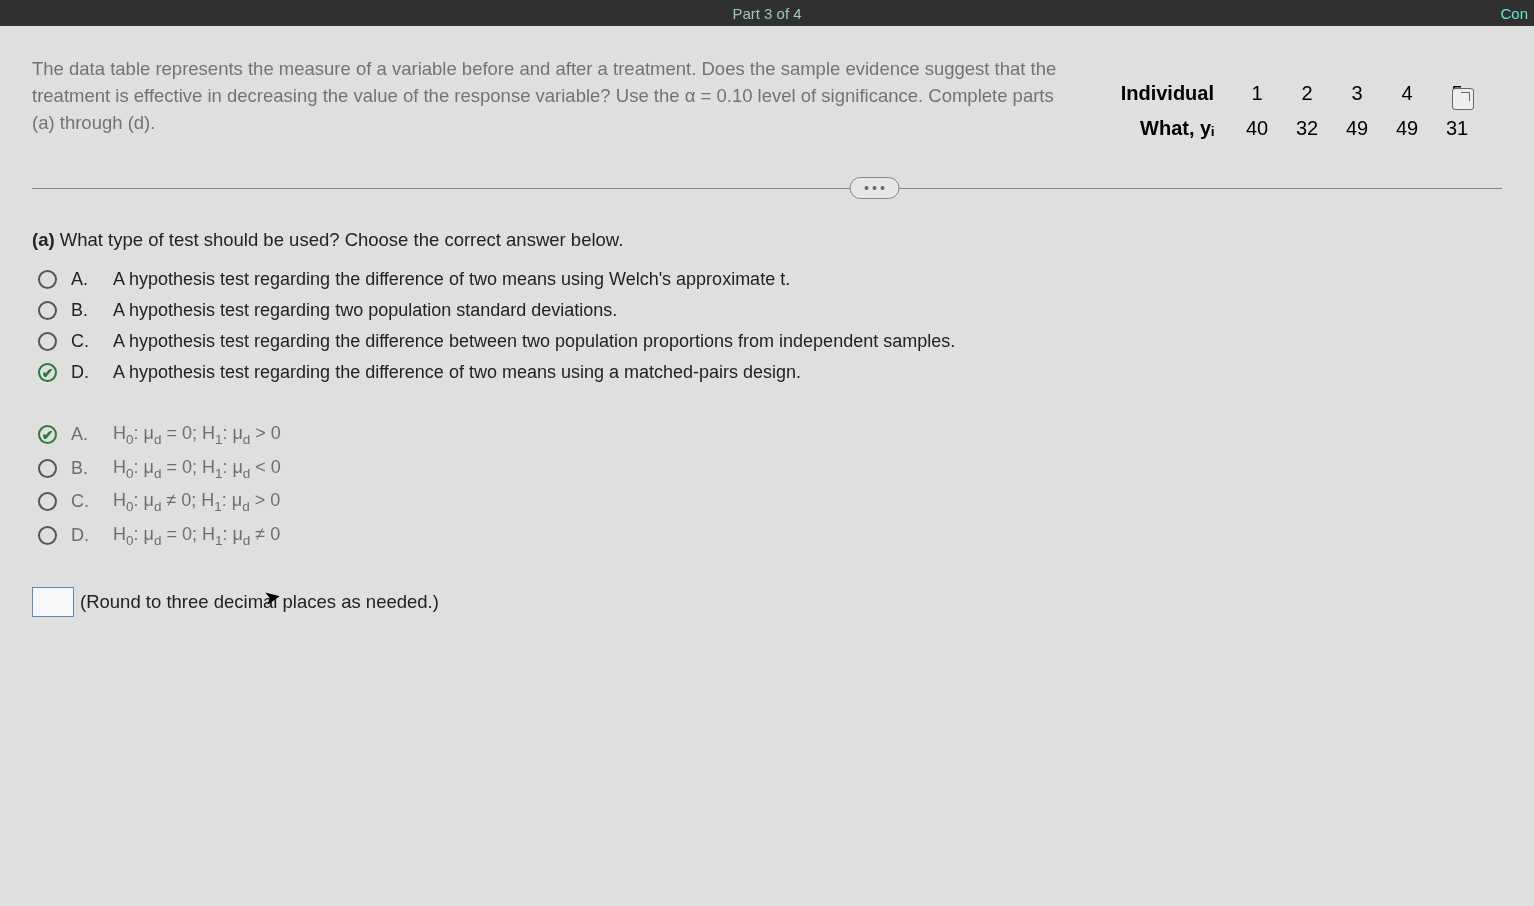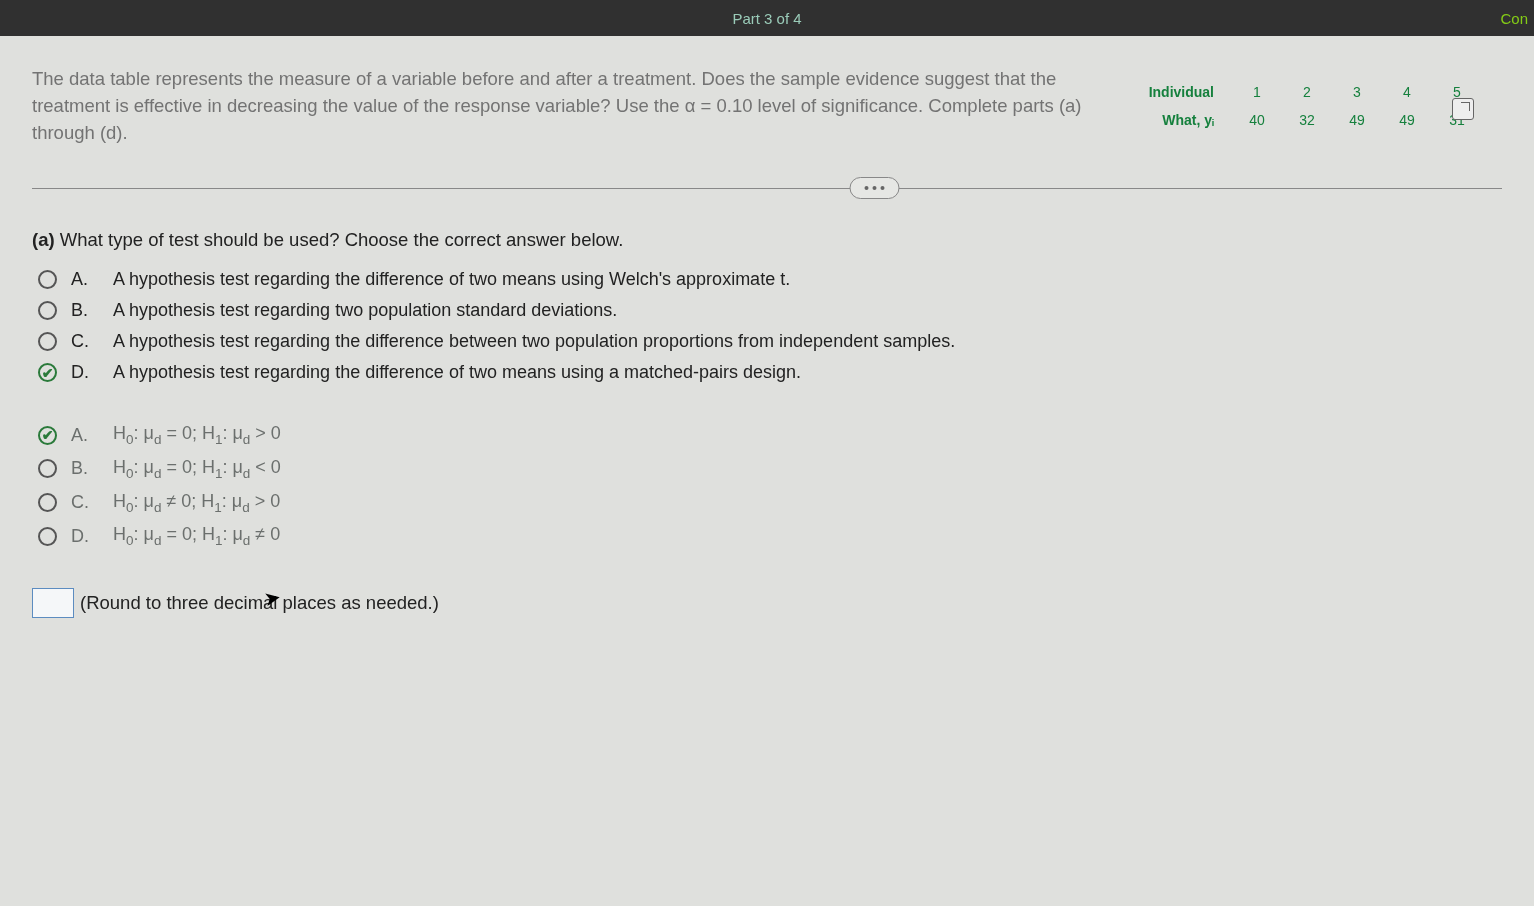--- a/index.html
+++ b/index.html
@@ -3,51 +3,51 @@
 <meta charset="utf-8">
 <style>
   * { box-sizing: border-box; margin: 0; padding: 0; }
   html, body { width: 1534px; height: 906px; overflow: hidden; }
   body {
     font-family: Arial, Helvetica, sans-serif;
     background: #dfe0dd;
     color: #1a1a1a;
   }
   .topbar {
-    height: 36px;
+    height: 26px;
     background: #303030;
     color: #9acbb8;
     font-size: 15px;
     display: flex;
     align-items: center;
     position: relative;
   }
   .topbar .center { position: absolute; left: 50%; transform: translateX(-50%); }
-  .topbar .right { position: absolute; right: 6px; color: #84cc16; }
+  .topbar .right { position: absolute; right: 6px; color: #5eead4; }
   .page {
     padding: 30px 32px 0 32px;
   }
   .prompt-row {
     display: flex;
     align-items: flex-start;
     gap: 40px;
   }
   .prompt-text {
     flex: 1;
     font-size: 18.5px;
     line-height: 1.45;
     color: #737373;
     max-width: 1080px;
   }
   .data-block {
     flex: 0 0 auto;
-    margin-top: 12px;
+    margin-top: 20px;
     margin-right: 20px;
-    font-size: 14px;
-    color: #15803d;
+    font-size: 20px;
+    color: #000000;
   }
   .data-block table { border-collapse: collapse; }
   .data-block td {
     padding: 6px 12px;
     text-align: center;
     min-width: 50px;
   }
   .data-block td.lbl {
     text-align: right;
     font-weight: bold;

